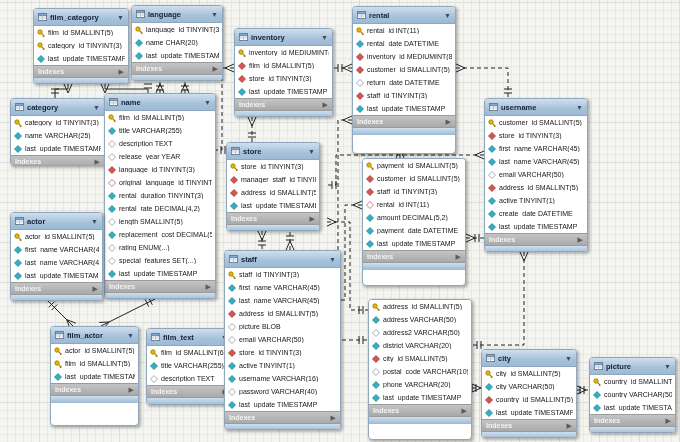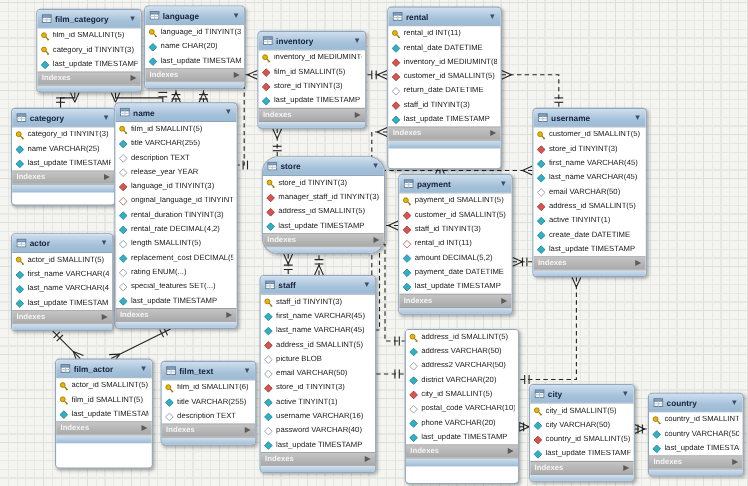--- a/index.html
+++ b/index.html
@@ -285,21 +285,21 @@
           </svg>
         </span>
         <span class="rlabel">last_update TIMESTAMP</span>
       </div>
       <div class="idx">
         <span class="idxlabel">Indexes</span>
         <span class="idxarrow">▶</span>
       </div>
       <div class="tfoot"></div>
     </div>
-    <div class="table" style="left: 10px; top: 98px; width: 95px; height: 89px;">
+    <div class="table" style="left: 10px; top: 98px; width: 95px; height: 68px;">
       <div class="thead">
         <svg width="9" height="8" viewBox="0 0 9 8">
           <rect x="0.5" y="0.5" width="8" height="7" fill="#ffffff" stroke="#6b7f94"></rect>
           <rect x="0.5" y="0.5" width="8" height="2.2" fill="#7fa9d6" stroke="#6b7f94"></rect>
           <line x1="4.5" y1="2.7" x2="4.5" y2="7.5" stroke="#b9c6d2"></line>
           <line x1="0.5" y1="5" x2="8.5" y2="5" stroke="#b9c6d2"></line>
         </svg>
         <span class="ttitle">category</span>
         <span class="tarrow">▼</span>
       </div>
@@ -634,21 +634,21 @@
           </svg>
         </span>
         <span class="rlabel">last_update TIMESTAMP</span>
       </div>
       <div class="idx">
         <span class="idxlabel">Indexes</span>
         <span class="idxarrow">▶</span>
       </div>
       <div class="tfoot"></div>
     </div>
-    <div class="table" style="left: 238px; top: 142px; width: 112px; height: 89px; border-radius: 15px;">
+    <div class="table" style="left: 226px; top: 142px; width: 94px; height: 89px;">
       <div class="thead">
         <svg width="9" height="8" viewBox="0 0 9 8">
           <rect x="0.5" y="0.5" width="8" height="7" fill="#ffffff" stroke="#6b7f94"></rect>
           <rect x="0.5" y="0.5" width="8" height="2.2" fill="#7fa9d6" stroke="#6b7f94"></rect>
           <line x1="4.5" y1="2.7" x2="4.5" y2="7.5" stroke="#b9c6d2"></line>
           <line x1="0.5" y1="5" x2="8.5" y2="5" stroke="#b9c6d2"></line>
         </svg>
         <span class="ttitle">store</span>
         <span class="tarrow">▼</span>
       </div>
@@ -684,21 +684,21 @@
           </svg>
         </span>
         <span class="rlabel">last_update TIMESTAMP</span>
       </div>
       <div class="idx">
         <span class="idxlabel">Indexes</span>
         <span class="idxarrow">▶</span>
       </div>
       <div class="tfoot"></div>
     </div>
-    <div class="table" style="left: 236px; top: 250px; width: 106px; height: 180px;">
+    <div class="table" style="left: 224px; top: 250px; width: 117px; height: 180px;">
       <div class="thead">
         <svg width="9" height="8" viewBox="0 0 9 8">
           <rect x="0.5" y="0.5" width="8" height="7" fill="#ffffff" stroke="#6b7f94"></rect>
           <rect x="0.5" y="0.5" width="8" height="2.2" fill="#7fa9d6" stroke="#6b7f94"></rect>
           <line x1="4.5" y1="2.7" x2="4.5" y2="7.5" stroke="#b9c6d2"></line>
           <line x1="0.5" y1="5" x2="8.5" y2="5" stroke="#b9c6d2"></line>
         </svg>
         <span class="ttitle">staff</span>
         <span class="tarrow">▼</span>
       </div>
@@ -865,30 +865,20 @@
         </span>
         <span class="rlabel">last_update TIMESTAMP</span>
       </div>
       <div class="idx">
         <span class="idxlabel">Indexes</span>
         <span class="idxarrow">▶</span>
       </div>
       <div class="tfoot"></div>
     </div>
     <div class="table" style="left: 362px; top: 158px; width: 104px; height: 128px;">
-      <div class="thead">
-        <svg width="9" height="8" viewBox="0 0 9 8">
-          <rect x="0.5" y="0.5" width="8" height="7" fill="#ffffff" stroke="#6b7f94"></rect>
-          <rect x="0.5" y="0.5" width="8" height="2.2" fill="#7fa9d6" stroke="#6b7f94"></rect>
-          <line x1="4.5" y1="2.7" x2="4.5" y2="7.5" stroke="#b9c6d2"></line>
-          <line x1="0.5" y1="5" x2="8.5" y2="5" stroke="#b9c6d2"></line>
-        </svg>
-        <span class="ttitle">payment</span>
-        <span class="tarrow">▼</span>
-      </div>
       <div class="row">
         <span class="ricon">
           <svg width="8" height="8" viewBox="0 0 8 8">
             <path d="M4.6 4.6 L7.5 7.5 M6 7.6 L7.2 6.4" stroke="#a07800" stroke-width="1.1" fill="none"></path>
             <circle cx="3" cy="3" r="2.2" fill="#e8b800" stroke="#a07800" stroke-width="0.8"></circle>
           </svg>
         </span>
         <span class="rlabel">payment_id SMALLINT(5)</span>
       </div>
       <div class="row">
@@ -1158,21 +1148,21 @@
       <div class="tfoot"></div>
     </div>
     <div class="table" style="left: 589px; top: 357px; width: 87px; height: 76px;">
       <div class="thead">
         <svg width="9" height="8" viewBox="0 0 9 8">
           <rect x="0.5" y="0.5" width="8" height="7" fill="#ffffff" stroke="#6b7f94"></rect>
           <rect x="0.5" y="0.5" width="8" height="2.2" fill="#7fa9d6" stroke="#6b7f94"></rect>
           <line x1="4.5" y1="2.7" x2="4.5" y2="7.5" stroke="#b9c6d2"></line>
           <line x1="0.5" y1="5" x2="8.5" y2="5" stroke="#b9c6d2"></line>
         </svg>
-        <span class="ttitle">country</span>
+        <span class="ttitle">picture</span>
         <span class="tarrow">▼</span>
       </div>
       <div class="row">
         <span class="ricon">
           <svg width="8" height="8" viewBox="0 0 8 8">
             <path d="M4.6 4.6 L7.5 7.5 M6 7.6 L7.2 6.4" stroke="#a07800" stroke-width="1.1" fill="none"></path>
             <circle cx="3" cy="3" r="2.2" fill="#e8b800" stroke="#a07800" stroke-width="0.8"></circle>
           </svg>
         </span>
         <span class="rlabel">country_id SMALLINT(5)</span>

